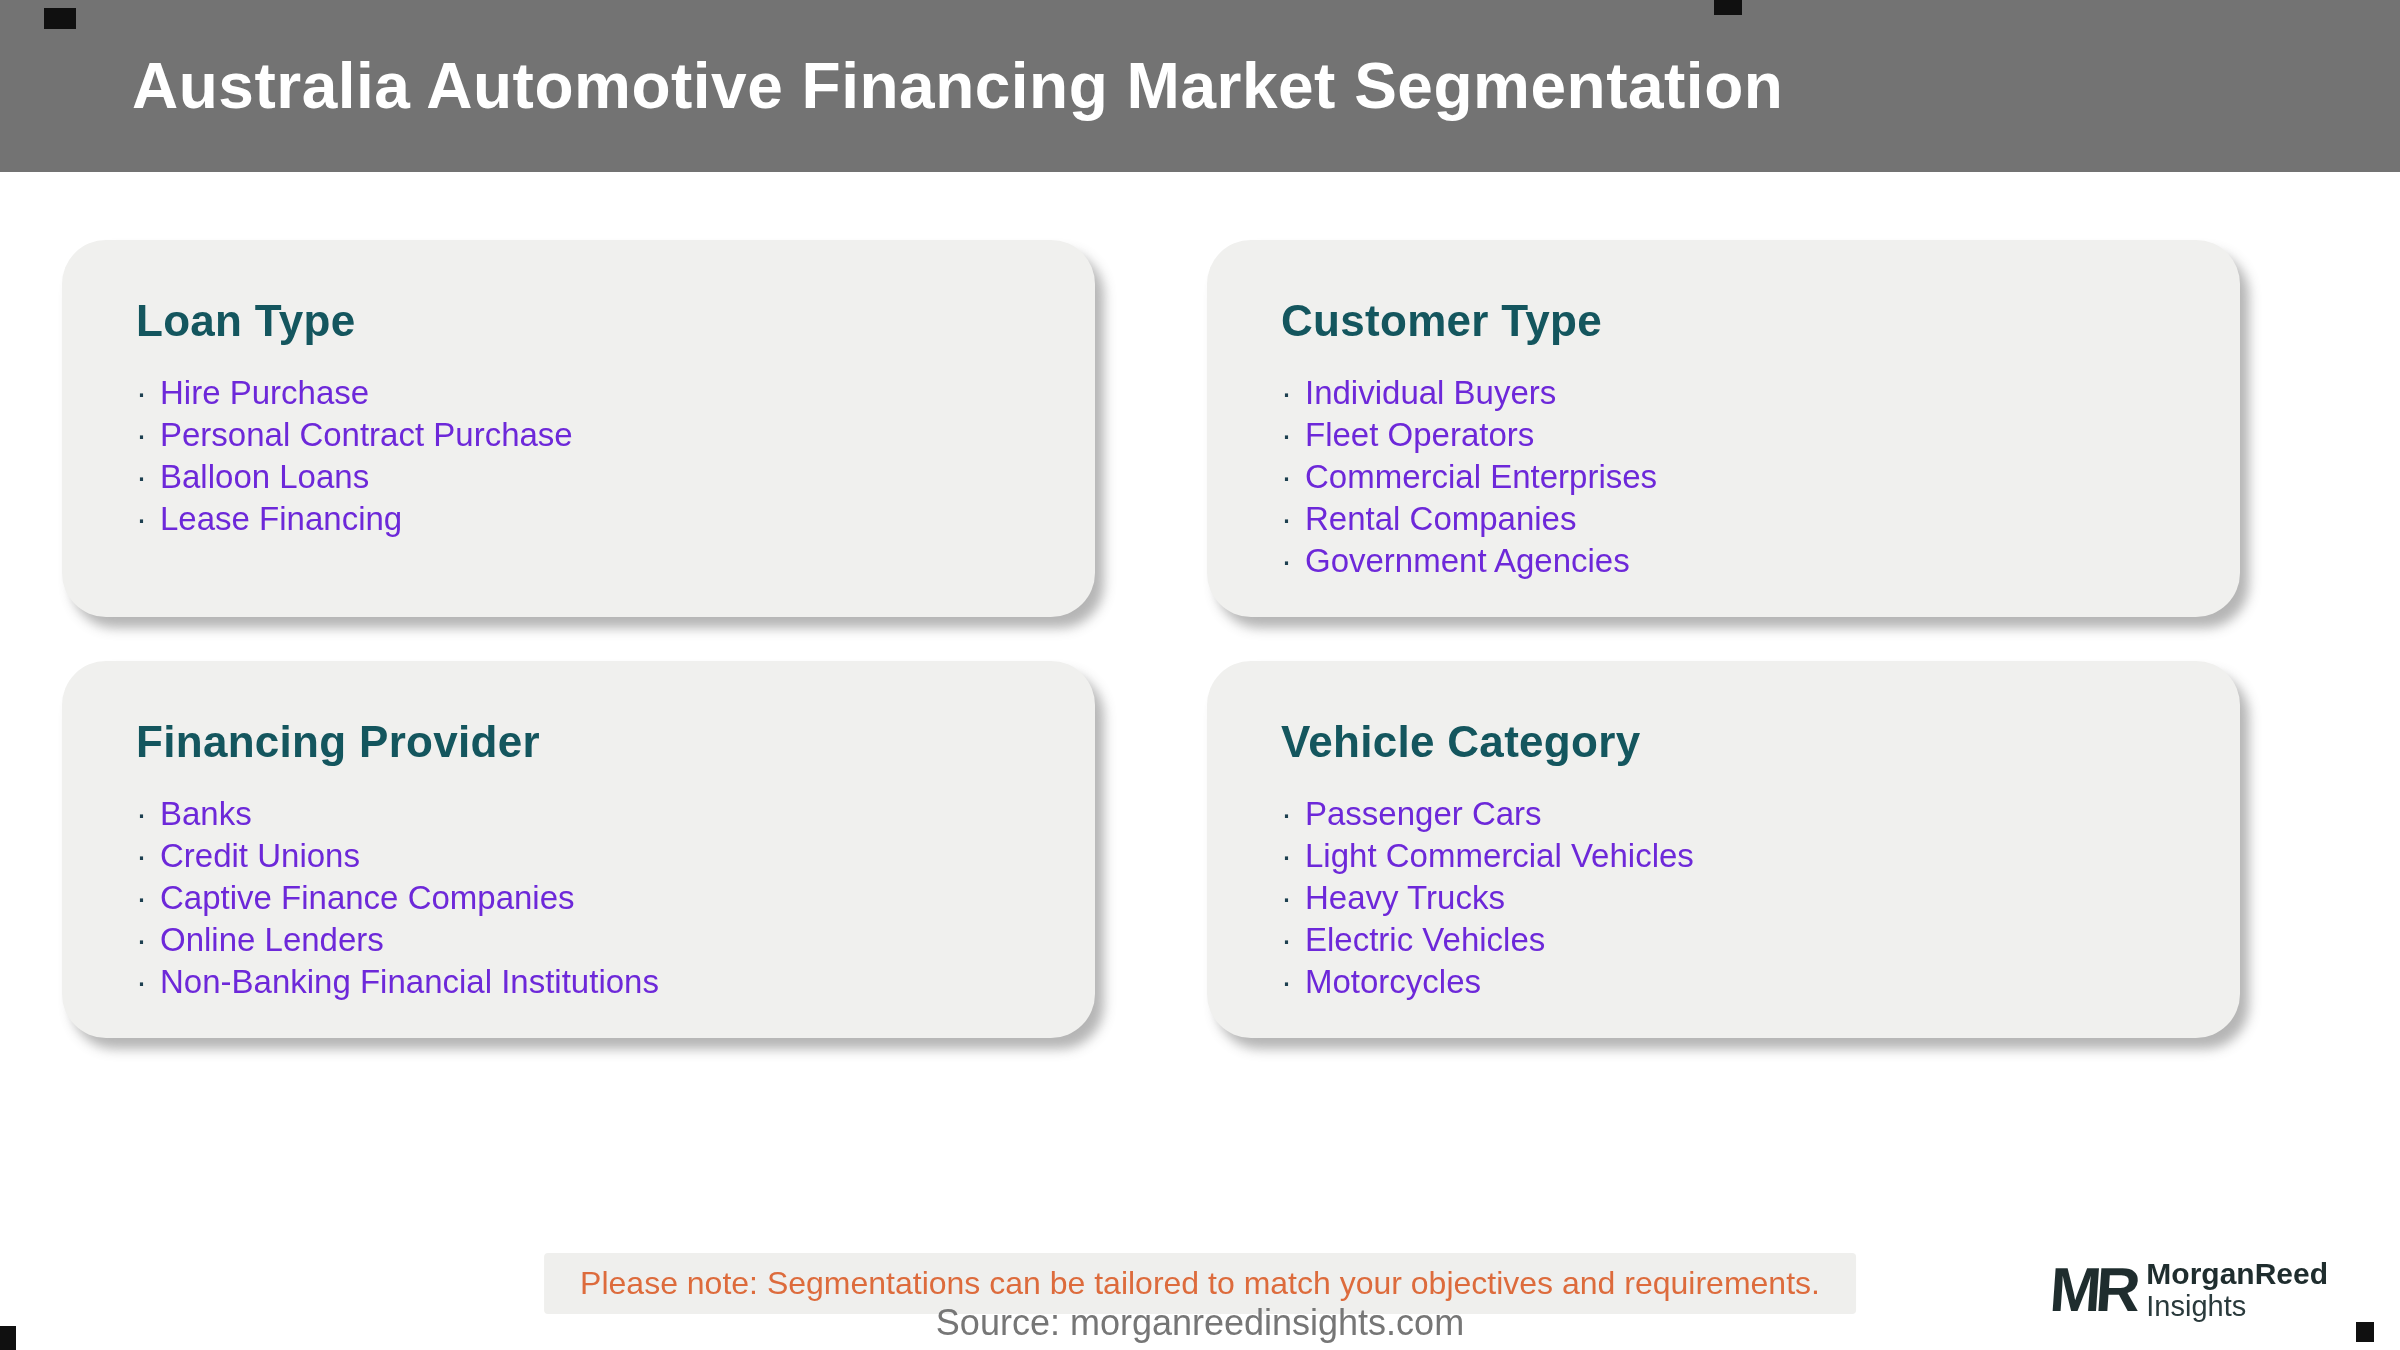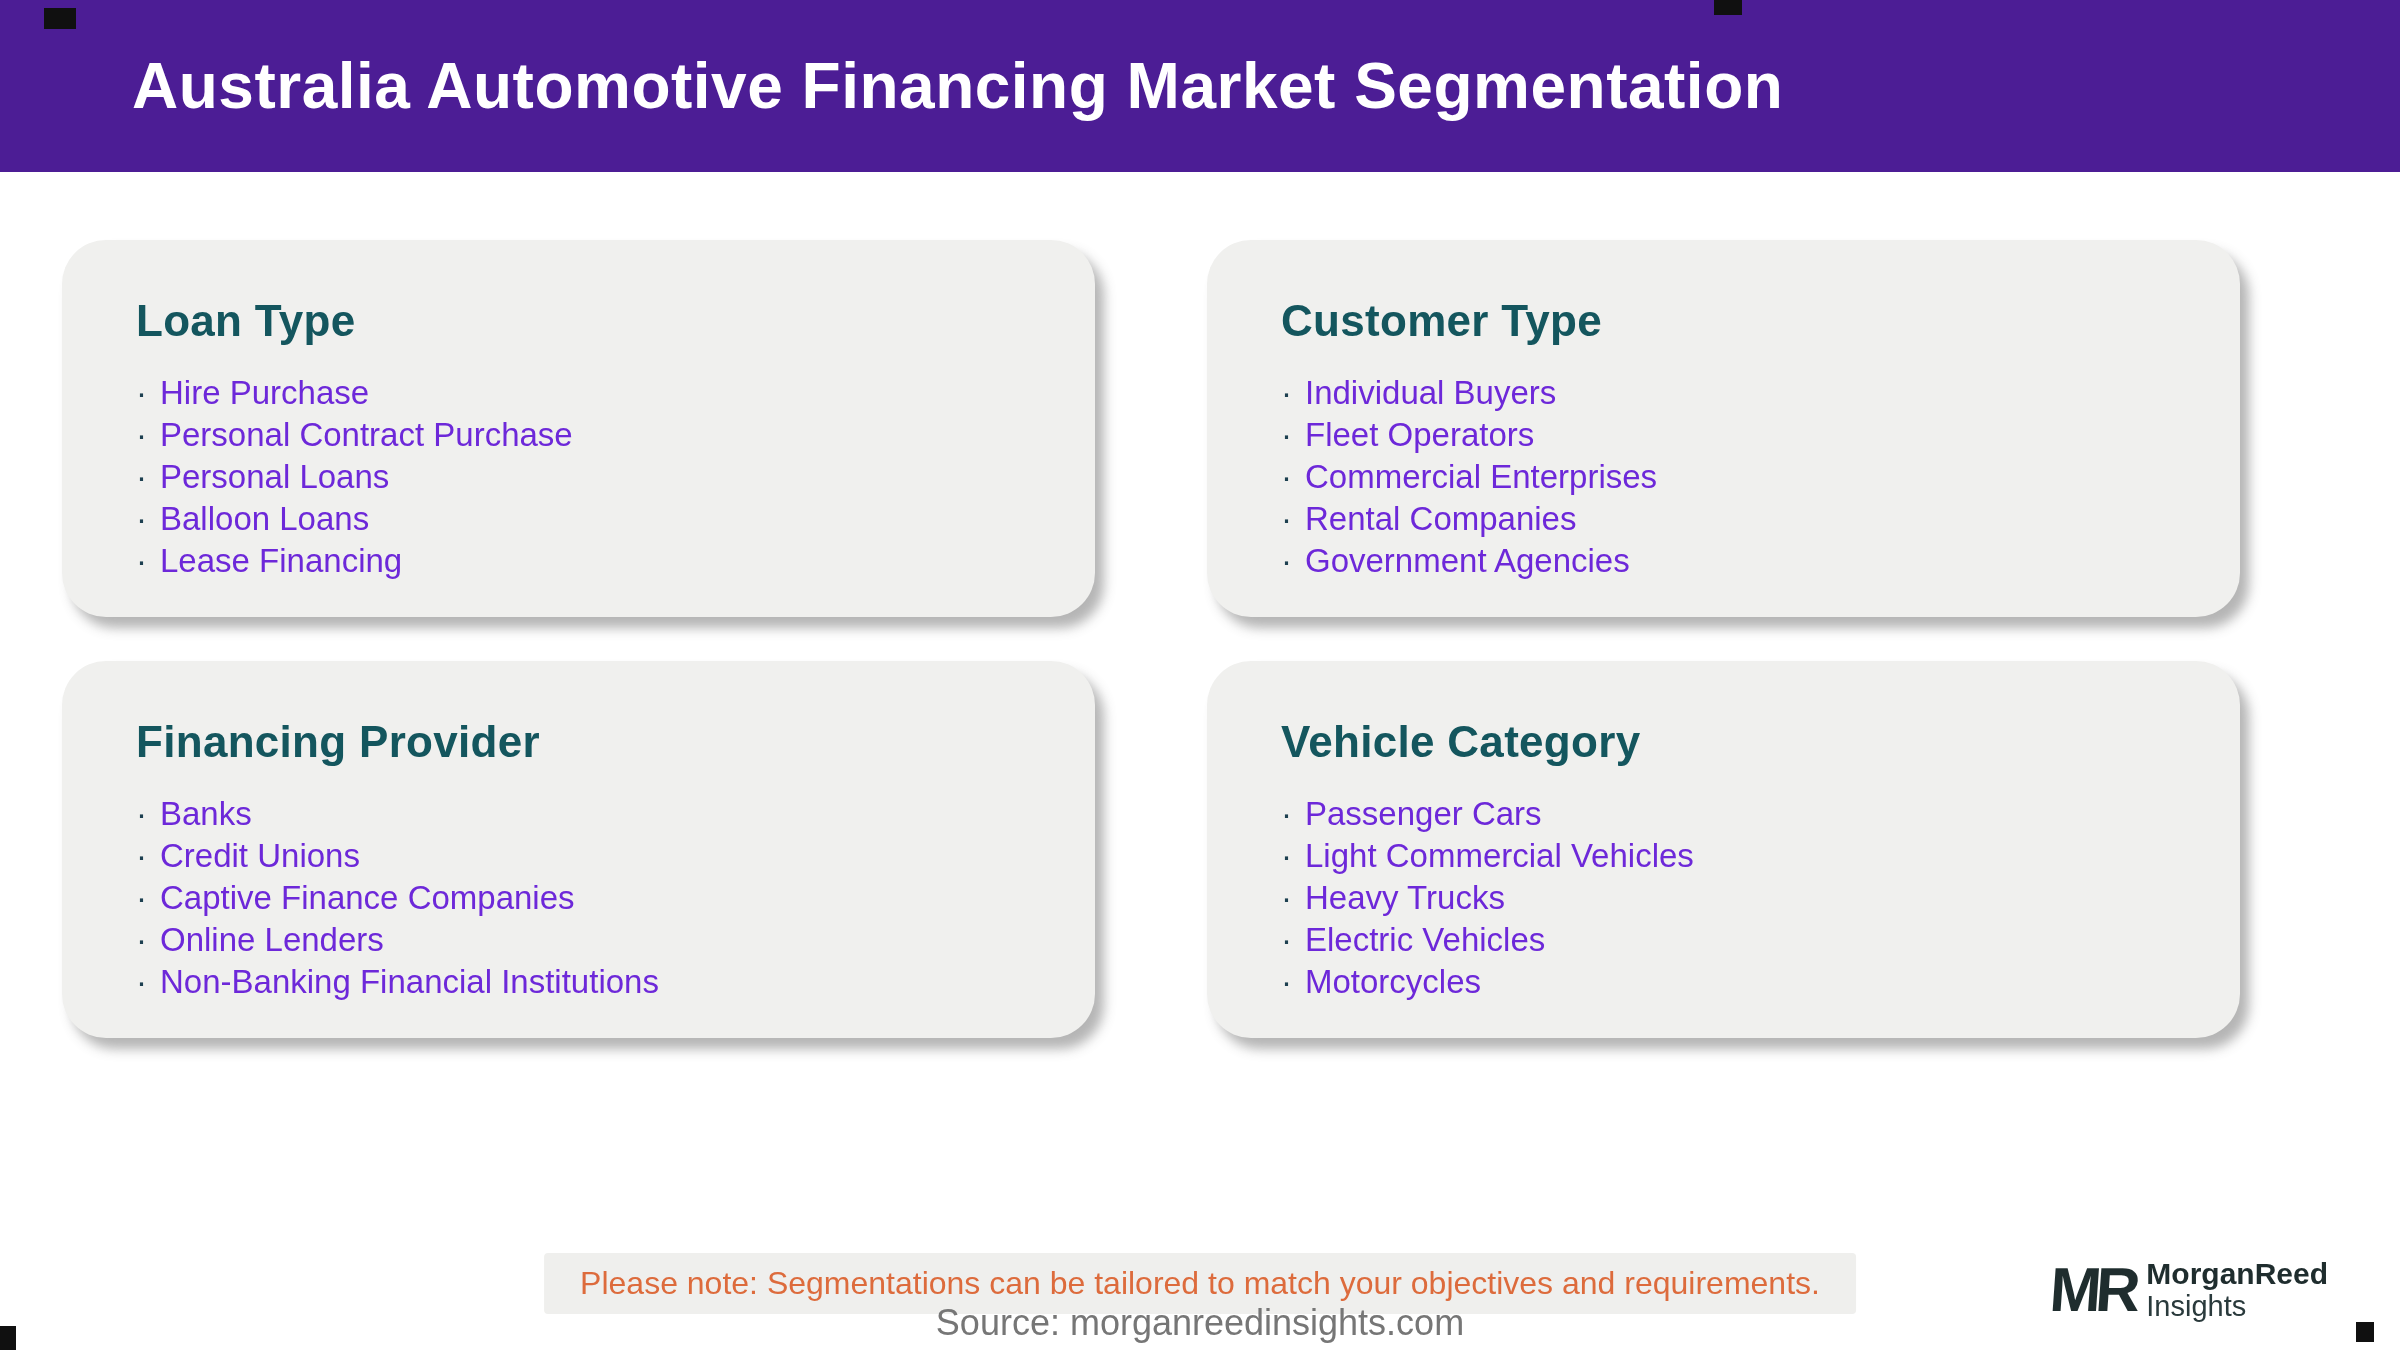--- a/index.html
+++ b/index.html
@@ -9,21 +9,21 @@
     background: #ffffff;
     position: relative;
     overflow: hidden;
   }
 
   
   .header {
     position: absolute;
     top: 0; left: 0;
     width: 2400px; height: 172px;
-    background: #4c1d95;
+    background: #737373;
     display: flex;
     align-items: center;
     padding-left: 132px;
   }
   .header h1 {
     color: #ffffff;
     font-size: 64px;
     font-weight: bold;
     letter-spacing: 0.5px;
   }
@@ -135,21 +135,20 @@
 <div class="mark mark-bl"></div>
 <div class="mark mark-br"></div>
 
 <div class="grid">
 
   <div class="card">
     <h2>Loan Type</h2>
     <ul>
       <li>Hire Purchase</li>
       <li>Personal Contract Purchase</li>
-      <li>Personal Loans</li>
       <li>Balloon Loans</li>
       <li>Lease Financing</li>
     </ul>
   </div>
 
   <div class="card">
     <h2>Customer Type</h2>
     <ul>
       <li>Individual Buyers</li>
       <li>Fleet Operators</li>

